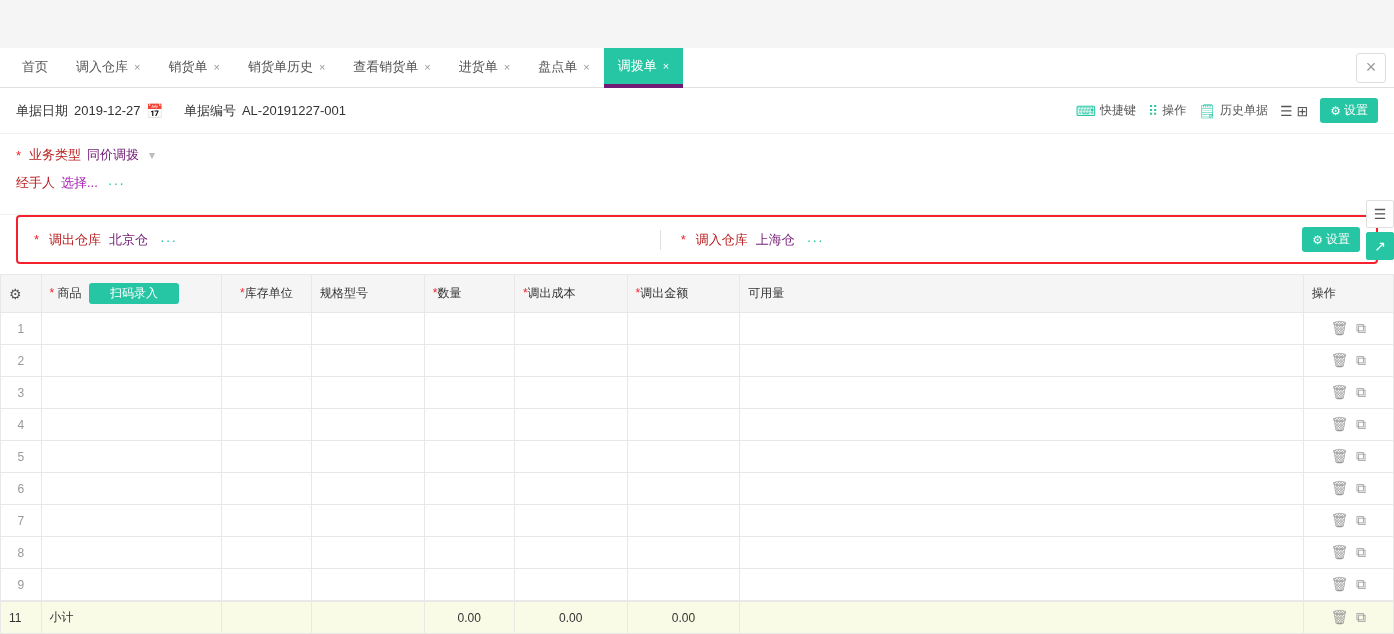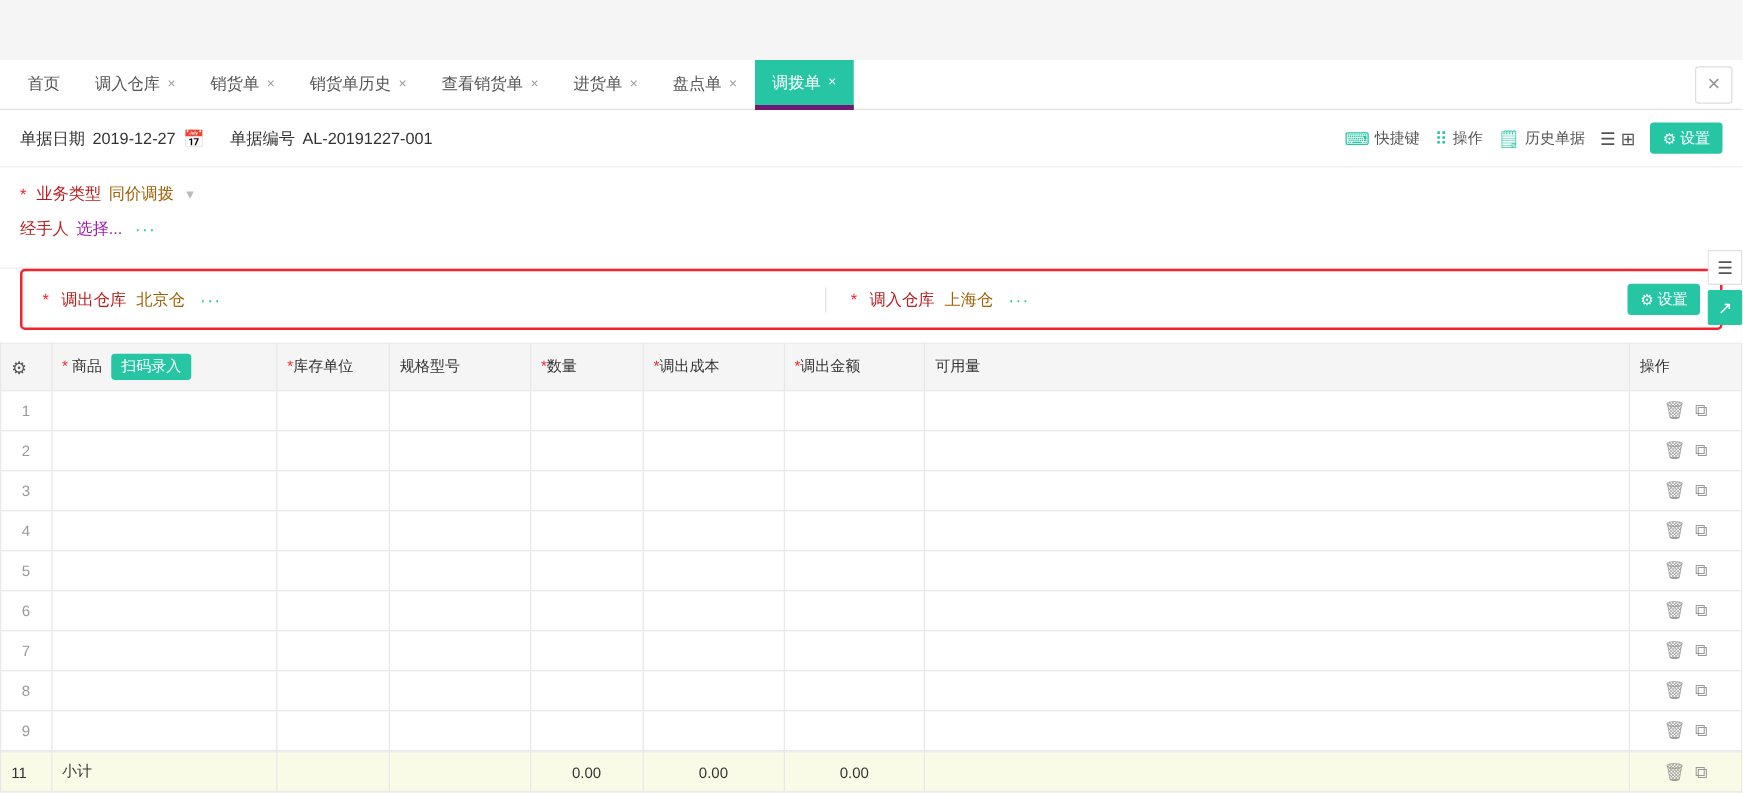--- a/index.html
+++ b/index.html
@@ -62,21 +62,21 @@
     
     .form-section {
       padding: 12px 16px; border-bottom: 1px solid #f0f0f0;
     }
     .form-row { display: flex; align-items: center; gap: 20px; margin-bottom: 10px; }
     .form-field {
       display: flex; align-items: center; gap: 6px;
     }
     .required-star { color: #f5222d; margin-right: 2px; }
     .field-label { color: #b91c1c; font-size: 13px; }
-    .field-value { color: #a16207; font-size: 13px; }
+    .field-value { color: #701a75; font-size: 13px; }
     .dropdown-arrow { color: #bbb; cursor: pointer; margin-left: 4px; font-size: 12px; }
     .ellipsis-btn { color: #26c6a4; cursor: pointer; margin-left: 4px; font-size: 14px; letter-spacing: 1px; }
 
     
     .warehouse-section {
       border: 2px solid #f5222d; border-radius: 4px;
       padding: 10px 16px; margin: 0 16px 10px 16px;
       display: flex; align-items: center; justify-content: space-between;
     }
     .warehouse-field {
@@ -98,21 +98,21 @@
     tbody td {
       padding: 6px 8px; border: 1px solid #e8e8e8;
       height: 32px; color: #555;
     }
     .row-num { color: #999; text-align: center; width: 36px; }
     .subtotal-row td { background: #fafbe6; font-weight: normal; color: #333; }
     .col-actions { text-align: center; white-space: nowrap; }
     .action-icon { cursor: pointer; color: #999; margin: 0 2px; font-size: 14px; }
     .scan-btn {
       background: #26c6a4; color: #fff; border: none; border-radius: 3px;
-      padding: 2px 8px; cursor: pointer; font-size: 12px; margin-left: 4px;
+      padding: 2px 21px; cursor: pointer; font-size: 12px; margin-left: 4px;
     }
     .gear-icon { cursor: pointer; color: #555; font-size: 14px; }
     .th-required { color: #f5222d; }
     .scrollbar-track {
       height: 8px; background: #f0f0f0; border-top: 1px solid #e0e0e0;
     }
     .scrollbar-thumb {
       width: 60%; height: 8px; background: #ccc; border-radius: 4px; margin-left: 20px;
     }
 
@@ -246,21 +246,21 @@
       <thead>
         <tr>
           <th style="width:36px;">
             <span class="gear-icon">⚙</span>
           </th>
           <th style="width:160px;">
             <span class="th-required">*</span>
             <span>商品</span>
             <button class="scan-btn">扫码录入</button>
           </th>
-          <th style="width:80px;">
+          <th style="width:80px;text-align:center;">
             <span class="th-required">*</span>库存单位
           </th>
           <th style="width:100px;">规格型号</th>
           <th style="width:80px;">
             <span class="th-required">*</span>数量
           </th>
           <th style="width:100px;">
             <span class="th-required">*</span>调出成本
           </th>
           <th style="width:100px;">

